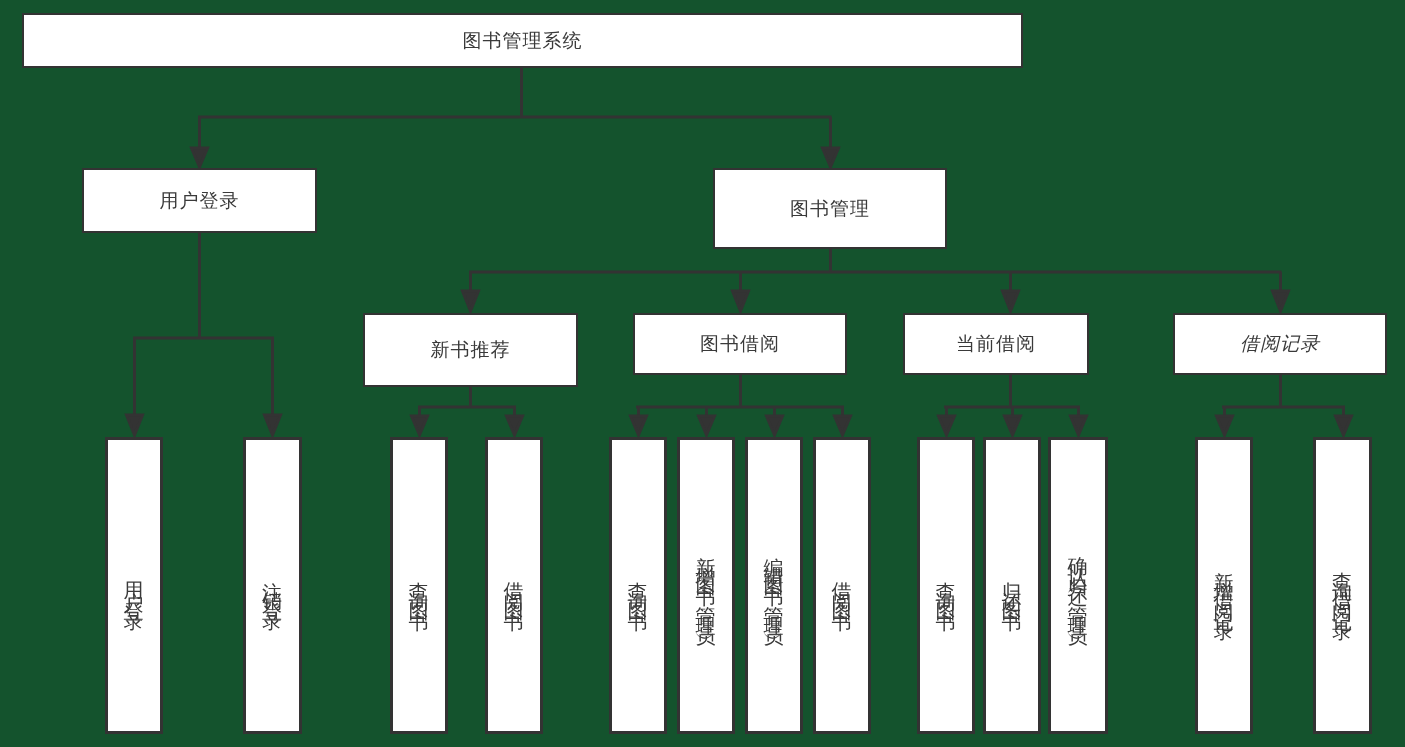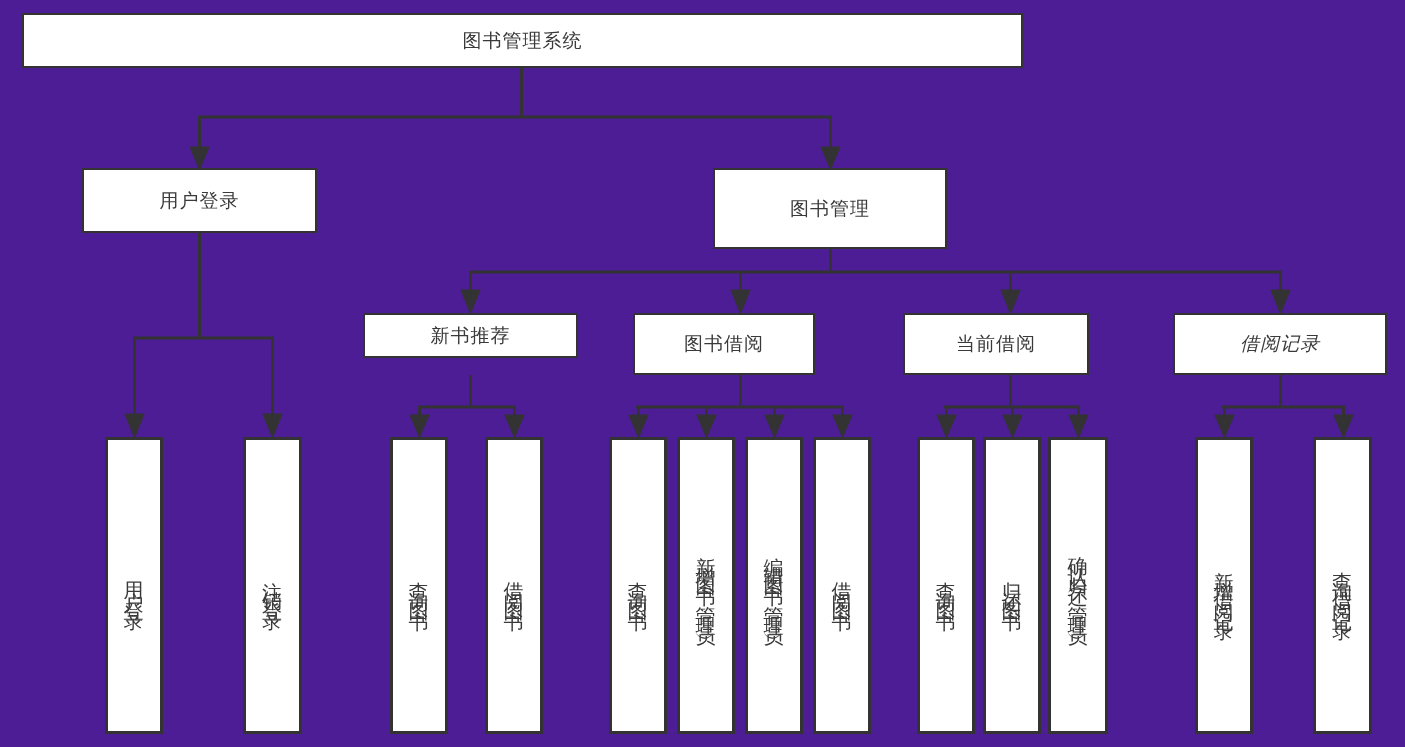--- a/index.html
+++ b/index.html
@@ -1,20 +1,20 @@
 <!DOCTYPE html>
 <html><head>
 <meta charset="utf-8">
 <style>
   html, body { margin: 0; padding: 0; background: #ffffff; }
   #stage {
     position: relative;
     width: 1405px;
     height: 747px;
-    background: #4c1d95;
+    background: #14532d;
     overflow: hidden;
     font-family: "Liberation Sans", "DejaVu Sans", sans-serif;
   }
   #wires {
     position: absolute;
     left: 0; top: 0;
     width: 1405px; height: 747px;
   }
   .box {
     position: absolute;
@@ -102,24 +102,24 @@
     <span>图书管理系统</span>
   </div>
 
   <div class="box" style="left:82px; top:168px; width:235px; height:65px;">
     <span>用户登录</span>
   </div>
   <div class="box" style="left:713px; top:168px; width:234px; height:81px;">
     <span>图书管理</span>
   </div>
 
-  <div class="box" style="left:363px; top:313px; width:215px; height:45px;">
+  <div class="box" style="left:363px; top:313px; width:215px; height:74px;">
     <span>新书推荐</span>
   </div>
-  <div class="box" style="left:633px; top:313px; width:182px; height:62px;">
+  <div class="box" style="left:633px; top:313px; width:214px; height:62px;">
     <span>图书借阅</span>
   </div>
   <div class="box" style="left:903px; top:313px; width:186px; height:62px;">
     <span>当前借阅</span>
   </div>
   <div class="box" style="left:1173px; top:313px; width:214px; height:62px;font-style:italic;">
     <span>借阅记录</span>
   </div>
 
   <div class="box leaf" style="left:105px; top:437px; width:58px; height:297px;">

